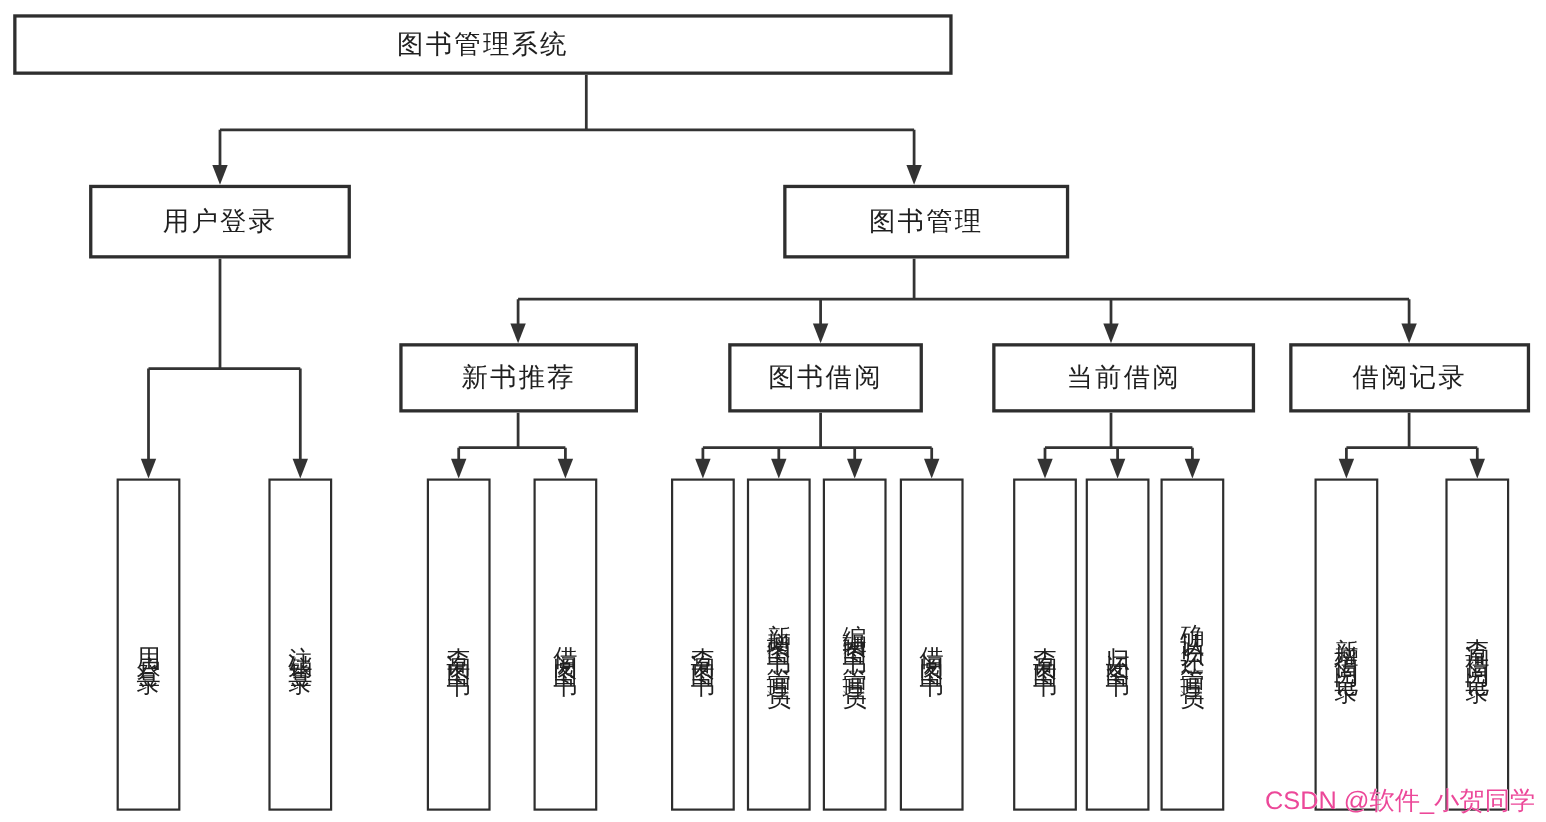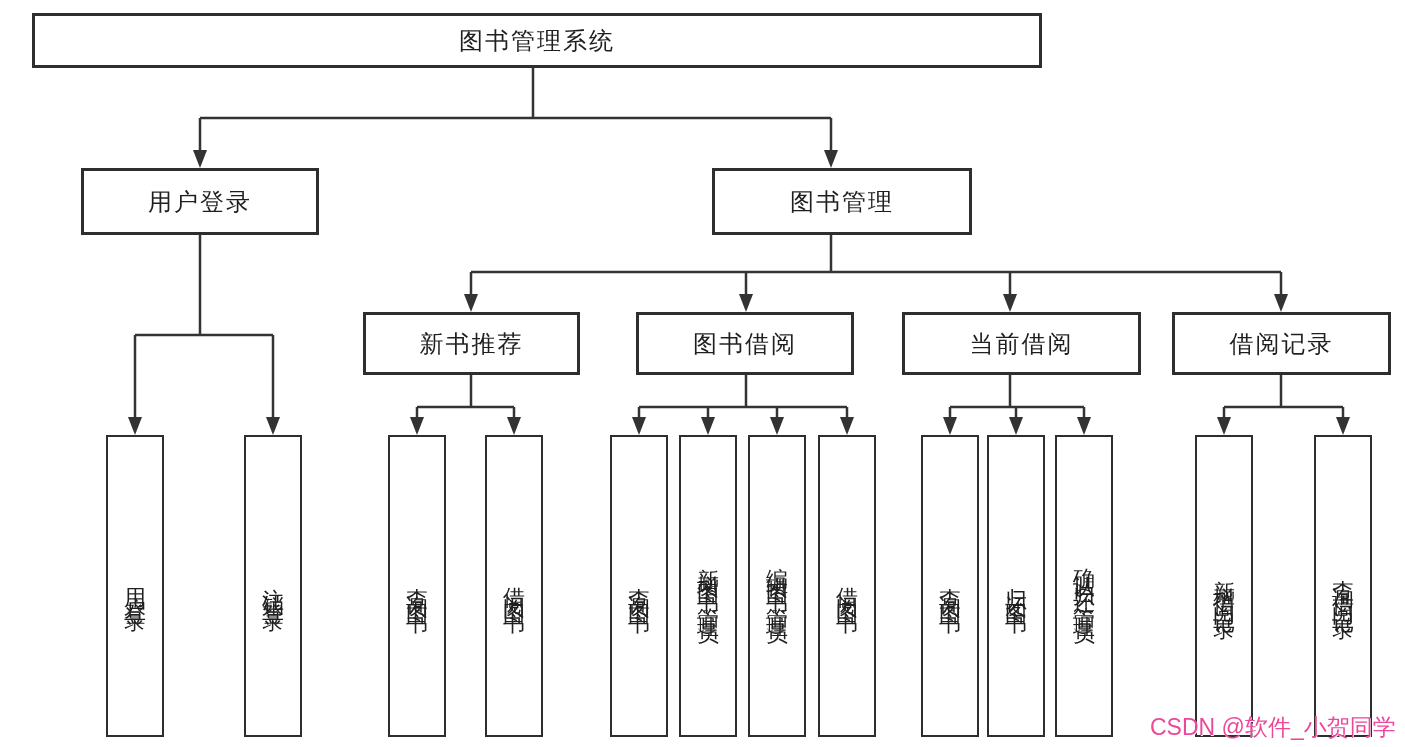--- a/index.html
+++ b/index.html
@@ -28,29 +28,29 @@
     border: 3px solid #2e2e2e;
     color: #1f1f1f;
     display: flex;
     align-items: center;
     justify-content: center;
     font-size: 24px;
     letter-spacing: 2px;
     line-height: 1;
   }
 
-  .root-box   { left: 12px;  top: 13px;  width: 1010px; height: 55px; margin-left: 20px; }
+  .root-box   { left: 12px;  top: 13px;  width: 854px; height: 55px; }
 
   .branch-box { top: 168px; height: 67px; }
   .branch-0   { left: 81px;  width: 238px; }
   .branch-1   { left: 712px; width: 260px; }
 
   .section-box { top: 312px; height: 63px; }
   .section-0  { left: 363px;  width: 217px; }
-  .section-1  { left: 636px;  width: 218px; }
+  .section-1  { left: 662px;  width: 177px; }
   .section-2  { left: 902px;  width: 239px; align-items: center; }
   .section-3  { left: 1172px; width: 219px; }
 
   .leaf-box {
     top: 435px;
     width: 58px;
     height: 302px;
     border-width: 2.5px;
     font-size: 22px;
     letter-spacing: 0;

